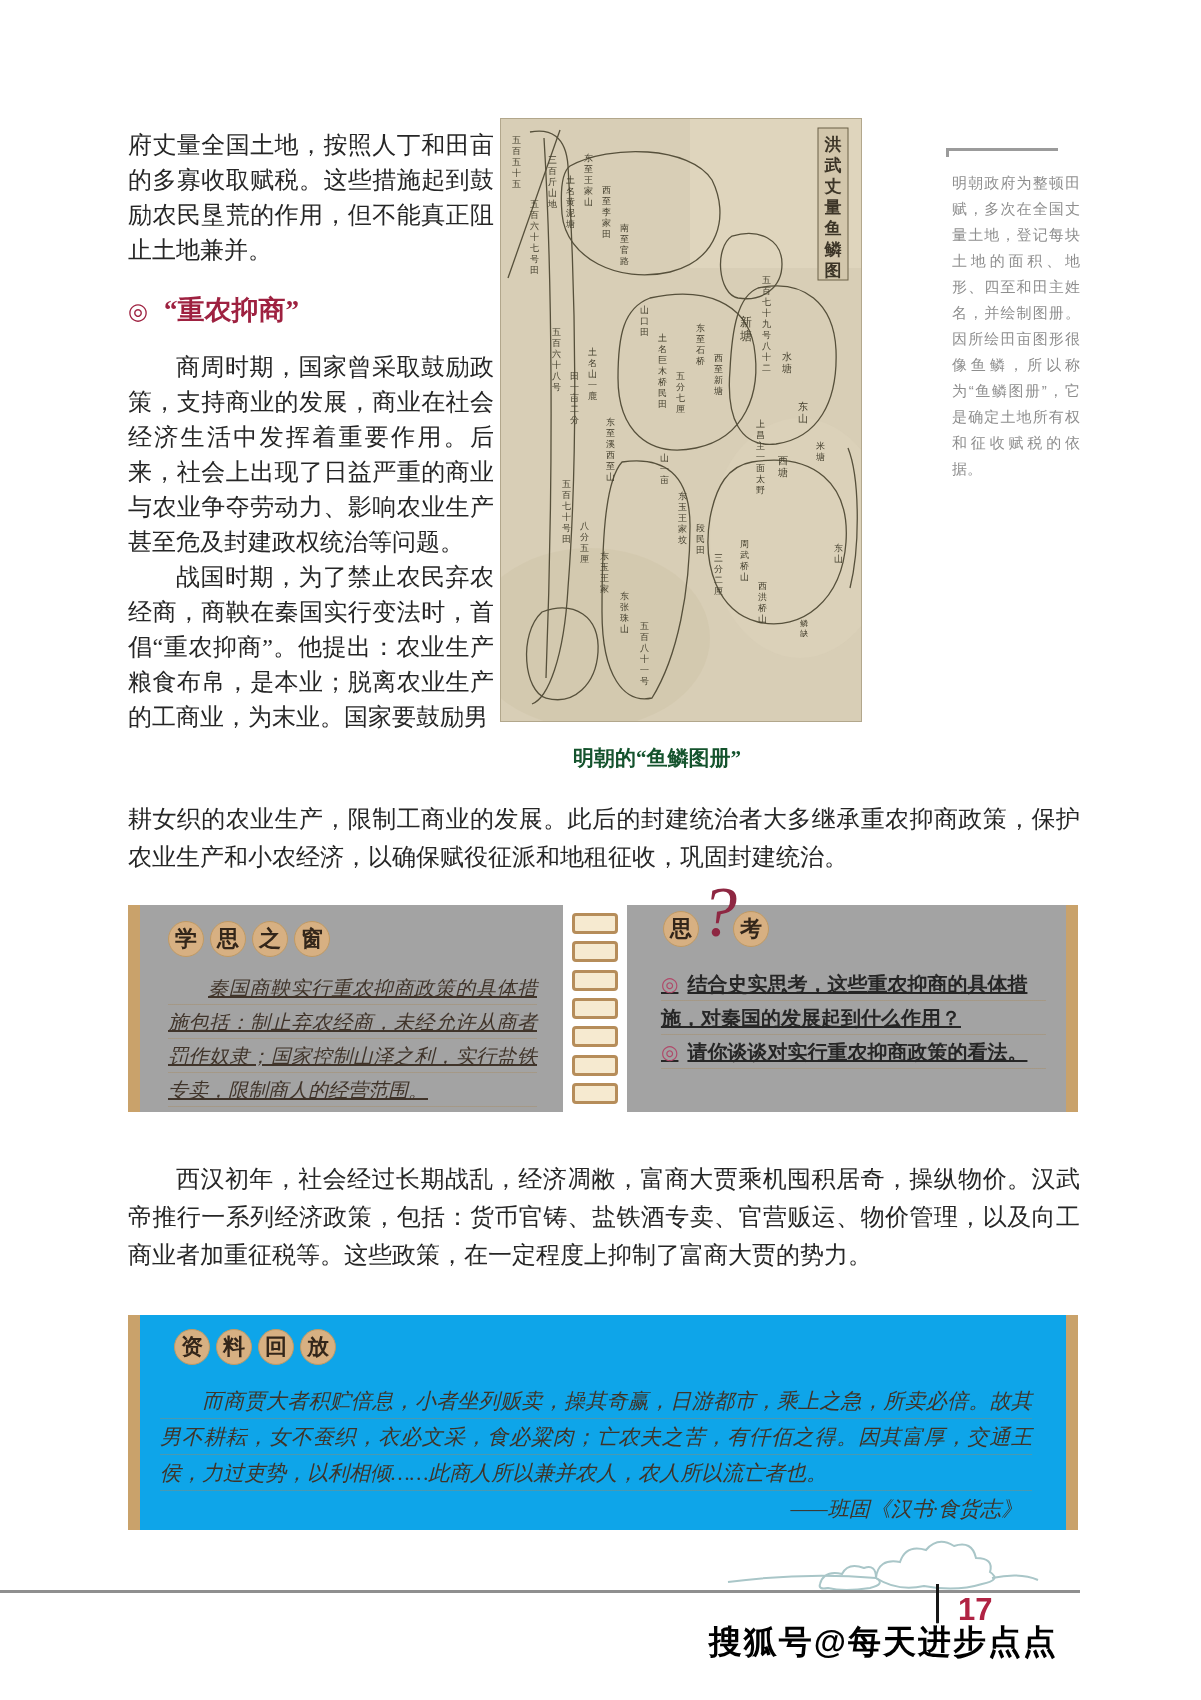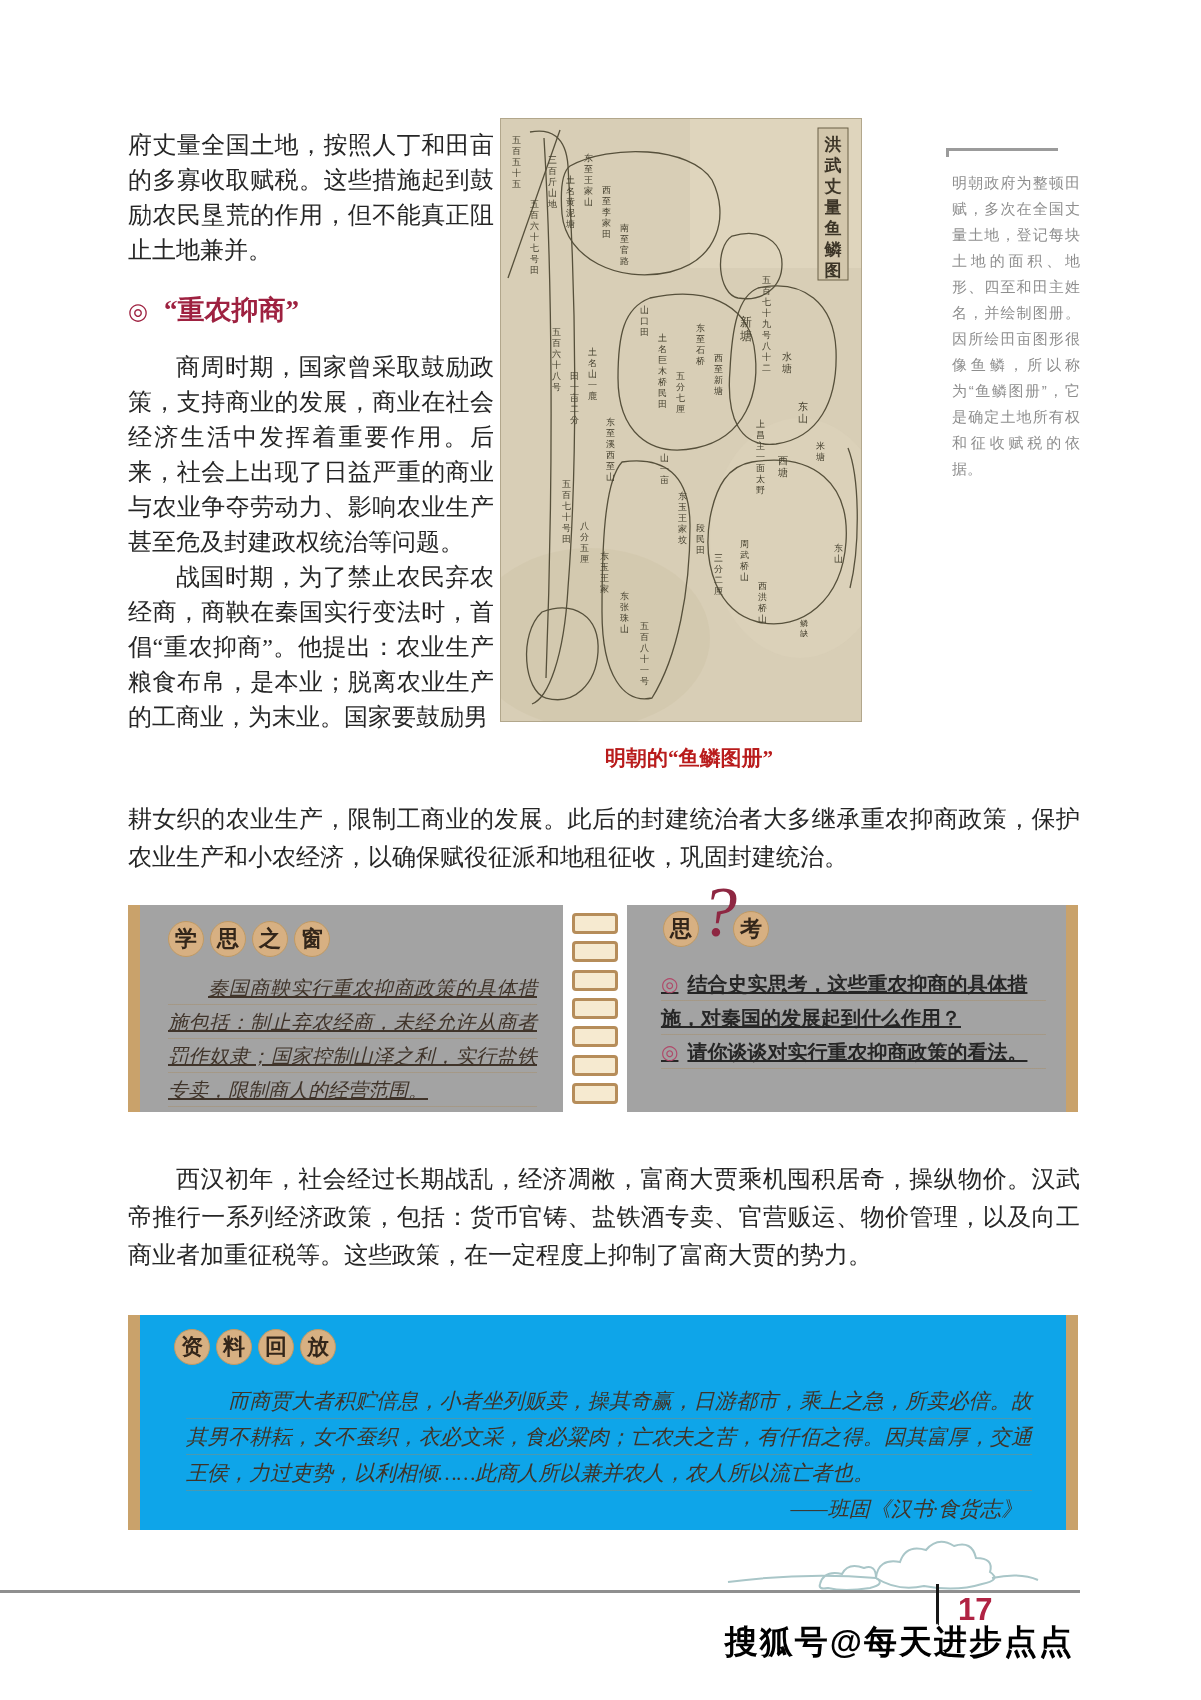--- a/index.html
+++ b/index.html
@@ -8,22 +8,22 @@
   
   #left-col{position:absolute;left:128px;top:128px;width:366px;font-size:24px;line-height:35px;
             text-align:justify;}
   #left-col p{margin:0;}
   #left-col p.indent{text-indent:2em;}
   #section-heading{margin:26px 0 22px 0;font-size:27px;font-weight:bold;color:#9e2140;line-height:32px;}
   #section-heading .hmark{font-size:23px;margin-right:16px;font-weight:normal;}
   
   #figure{position:absolute;left:500px;top:118px;width:362px;height:604px;}
   #figure svg{display:block;}
-  #figure-caption{position:absolute;left:508px;top:744px;width:362px;text-align:center;
-                  font-size:21px;font-weight:bold;color:#b91c1c;}
+  #figure-caption{position:absolute;left:476px;top:744px;width:362px;text-align:center;
+                  font-size:21px;font-weight:bold;color:#14532d;}
   
   #note-rule{position:absolute;left:946px;top:148px;width:112px;border-top:3px solid #9b9b9b;}
   #note-rule::before{content:"";position:absolute;left:0;top:-3px;width:3px;height:9px;background:#9b9b9b;}
   #margin-note{position:absolute;left:952px;top:170px;width:128px;font-size:15px;line-height:26px;
                color:#8e8e8e;text-align:justify;font-family:"Liberation Sans","DejaVu Sans",sans-serif;}
   
   .wide-para{position:absolute;left:128px;width:952px;font-size:24px;line-height:38px;text-align:justify;margin:0;}
   #para3-wide{top:800px;}
   #para4{top:1160px;text-indent:2em;}
   
@@ -46,34 +46,34 @@
   .think-item .bullet{color:#b04a6a;margin-right:9px;font-weight:normal;}
   
   #binding{position:absolute;left:435px;top:0;width:64px;height:207px;display:flex;
            flex-direction:column;justify-content:space-between;padding:8px 0;box-sizing:border-box;}
   .rung{width:40px;height:15px;margin:0 auto;background:#f6ead0;border:3px solid #b68d5a;
         border-radius:4px;box-sizing:content-box;}
   
   #source-box{position:absolute;left:128px;top:1315px;width:950px;height:215px;background:#0ea5e9;
               border-left:12px solid #c9a26b;border-right:12px solid #c9a26b;box-sizing:border-box;}
   #source-title{padding:14px 0 0 34px;height:46px;}
-  #source-body{margin:8px 34px 0 46px;line-height:36px;font-size:21px;font-style:italic;
+  #source-body{margin:8px 34px 0 20px;line-height:36px;font-size:21px;font-style:italic;
                color:#3f3429;text-align:justify;text-indent:2em;
                background-image:repeating-linear-gradient(to bottom,transparent 0 35px,rgba(167,135,88,.38) 35px 36px);}
   #source-attr{margin:4px 44px 0 0;text-align:right;font-size:21px;font-style:italic;color:#3f3429;}
   
   #footer-line{position:absolute;left:0;top:1590px;width:1201px;height:3px;background:#8f8f8f;}
   #cloud{position:absolute;left:724px;top:1534px;}
   #footer-lesson{position:absolute;left:560px;top:1600px;width:360px;text-align:right;
                  font-family:"Liberation Sans","DejaVu Sans",sans-serif;font-size:21px;color:#3c3c3c;
                  letter-spacing:3px;}
   #footer-bar{position:absolute;left:936px;top:1584px;width:3px;height:46px;background:#151515;}
   #footer-page{position:absolute;left:958px;top:1592px;font-family:"Liberation Sans","DejaVu Sans",sans-serif;
                font-size:31px;font-weight:bold;color:#b02343;}
-  #watermark{position:absolute;right:6px;top:1620px;font-family:"Liberation Sans","DejaVu Sans",sans-serif;
+  #watermark{position:absolute;right:22px;top:1620px;font-family:"Liberation Sans","DejaVu Sans",sans-serif;
              font-size:33px;font-weight:bold;color:#000;letter-spacing:2px;
              text-shadow:-2px -2px 0 #fff,2px -2px 0 #fff,-2px 2px 0 #fff,2px 2px 0 #fff,0 0 5px #fff;}
 </style>
 </head>
 <body>
 
 <div id="page">
 
   <div id="left-col">
     <p>府丈量全国土地，按照人丁和田亩的多寡收取赋税。这些措施起到鼓励农民垦荒的作用，但不能真正阻止土地兼并。</p>

